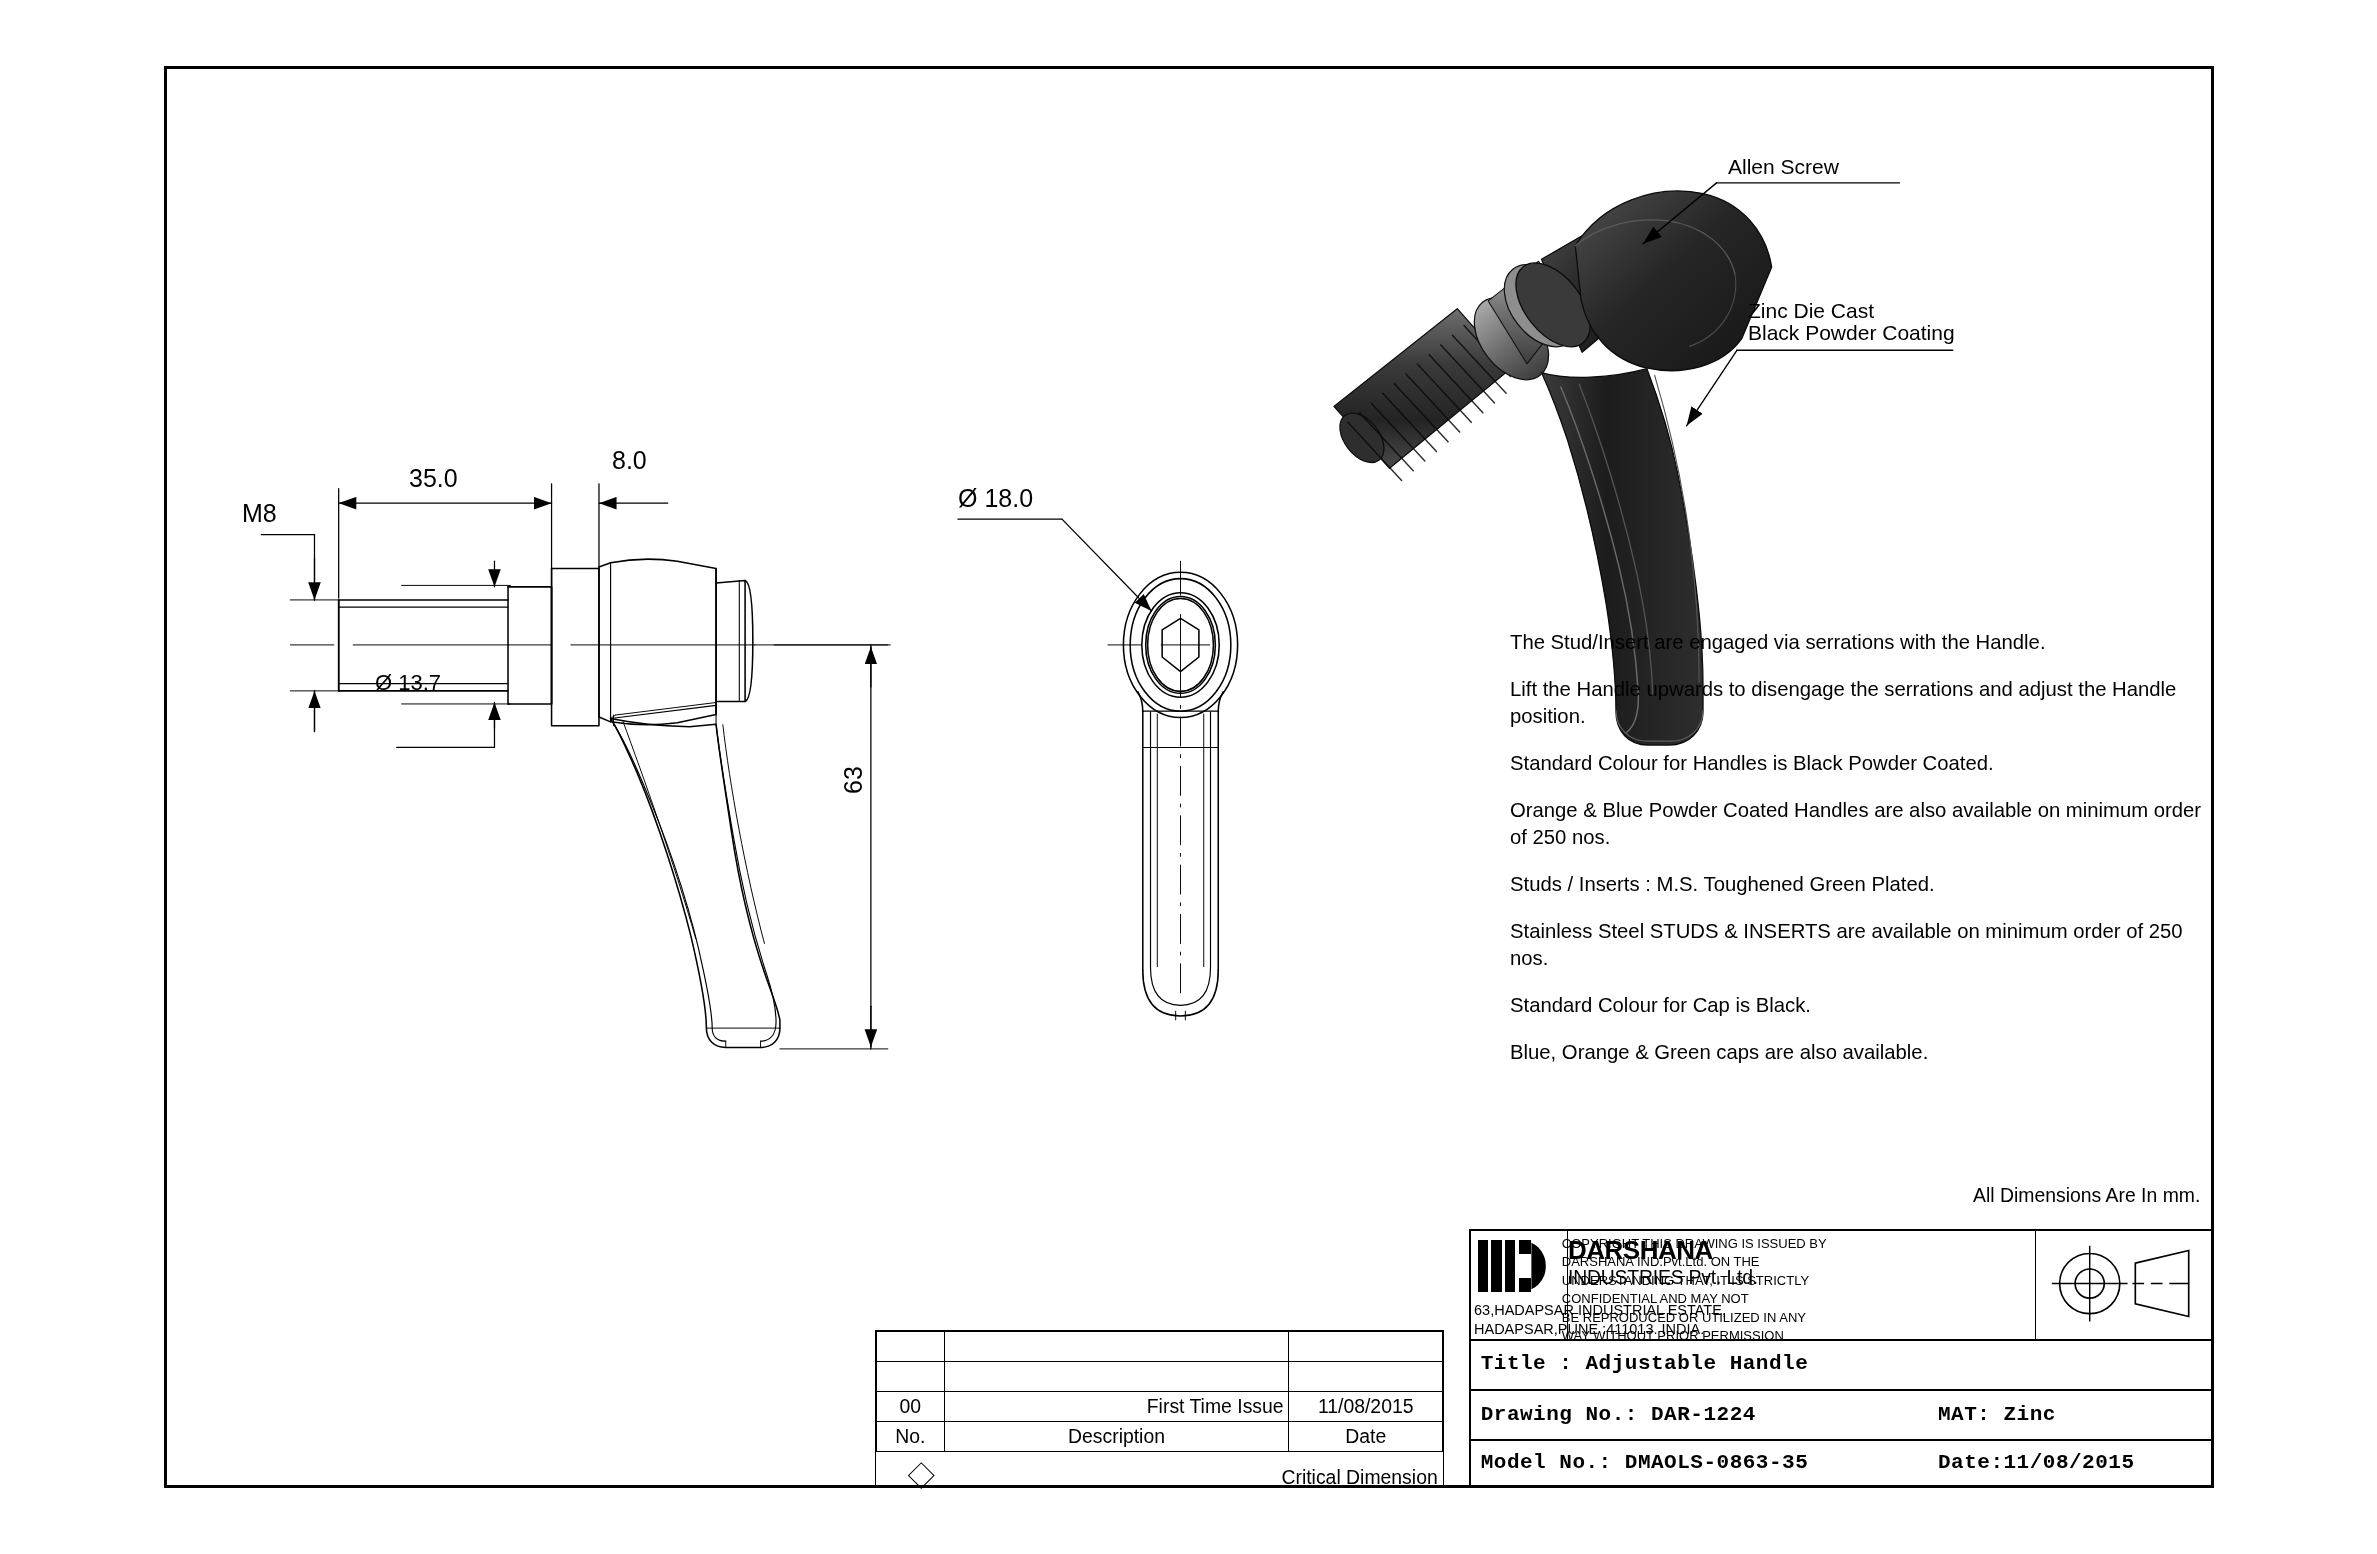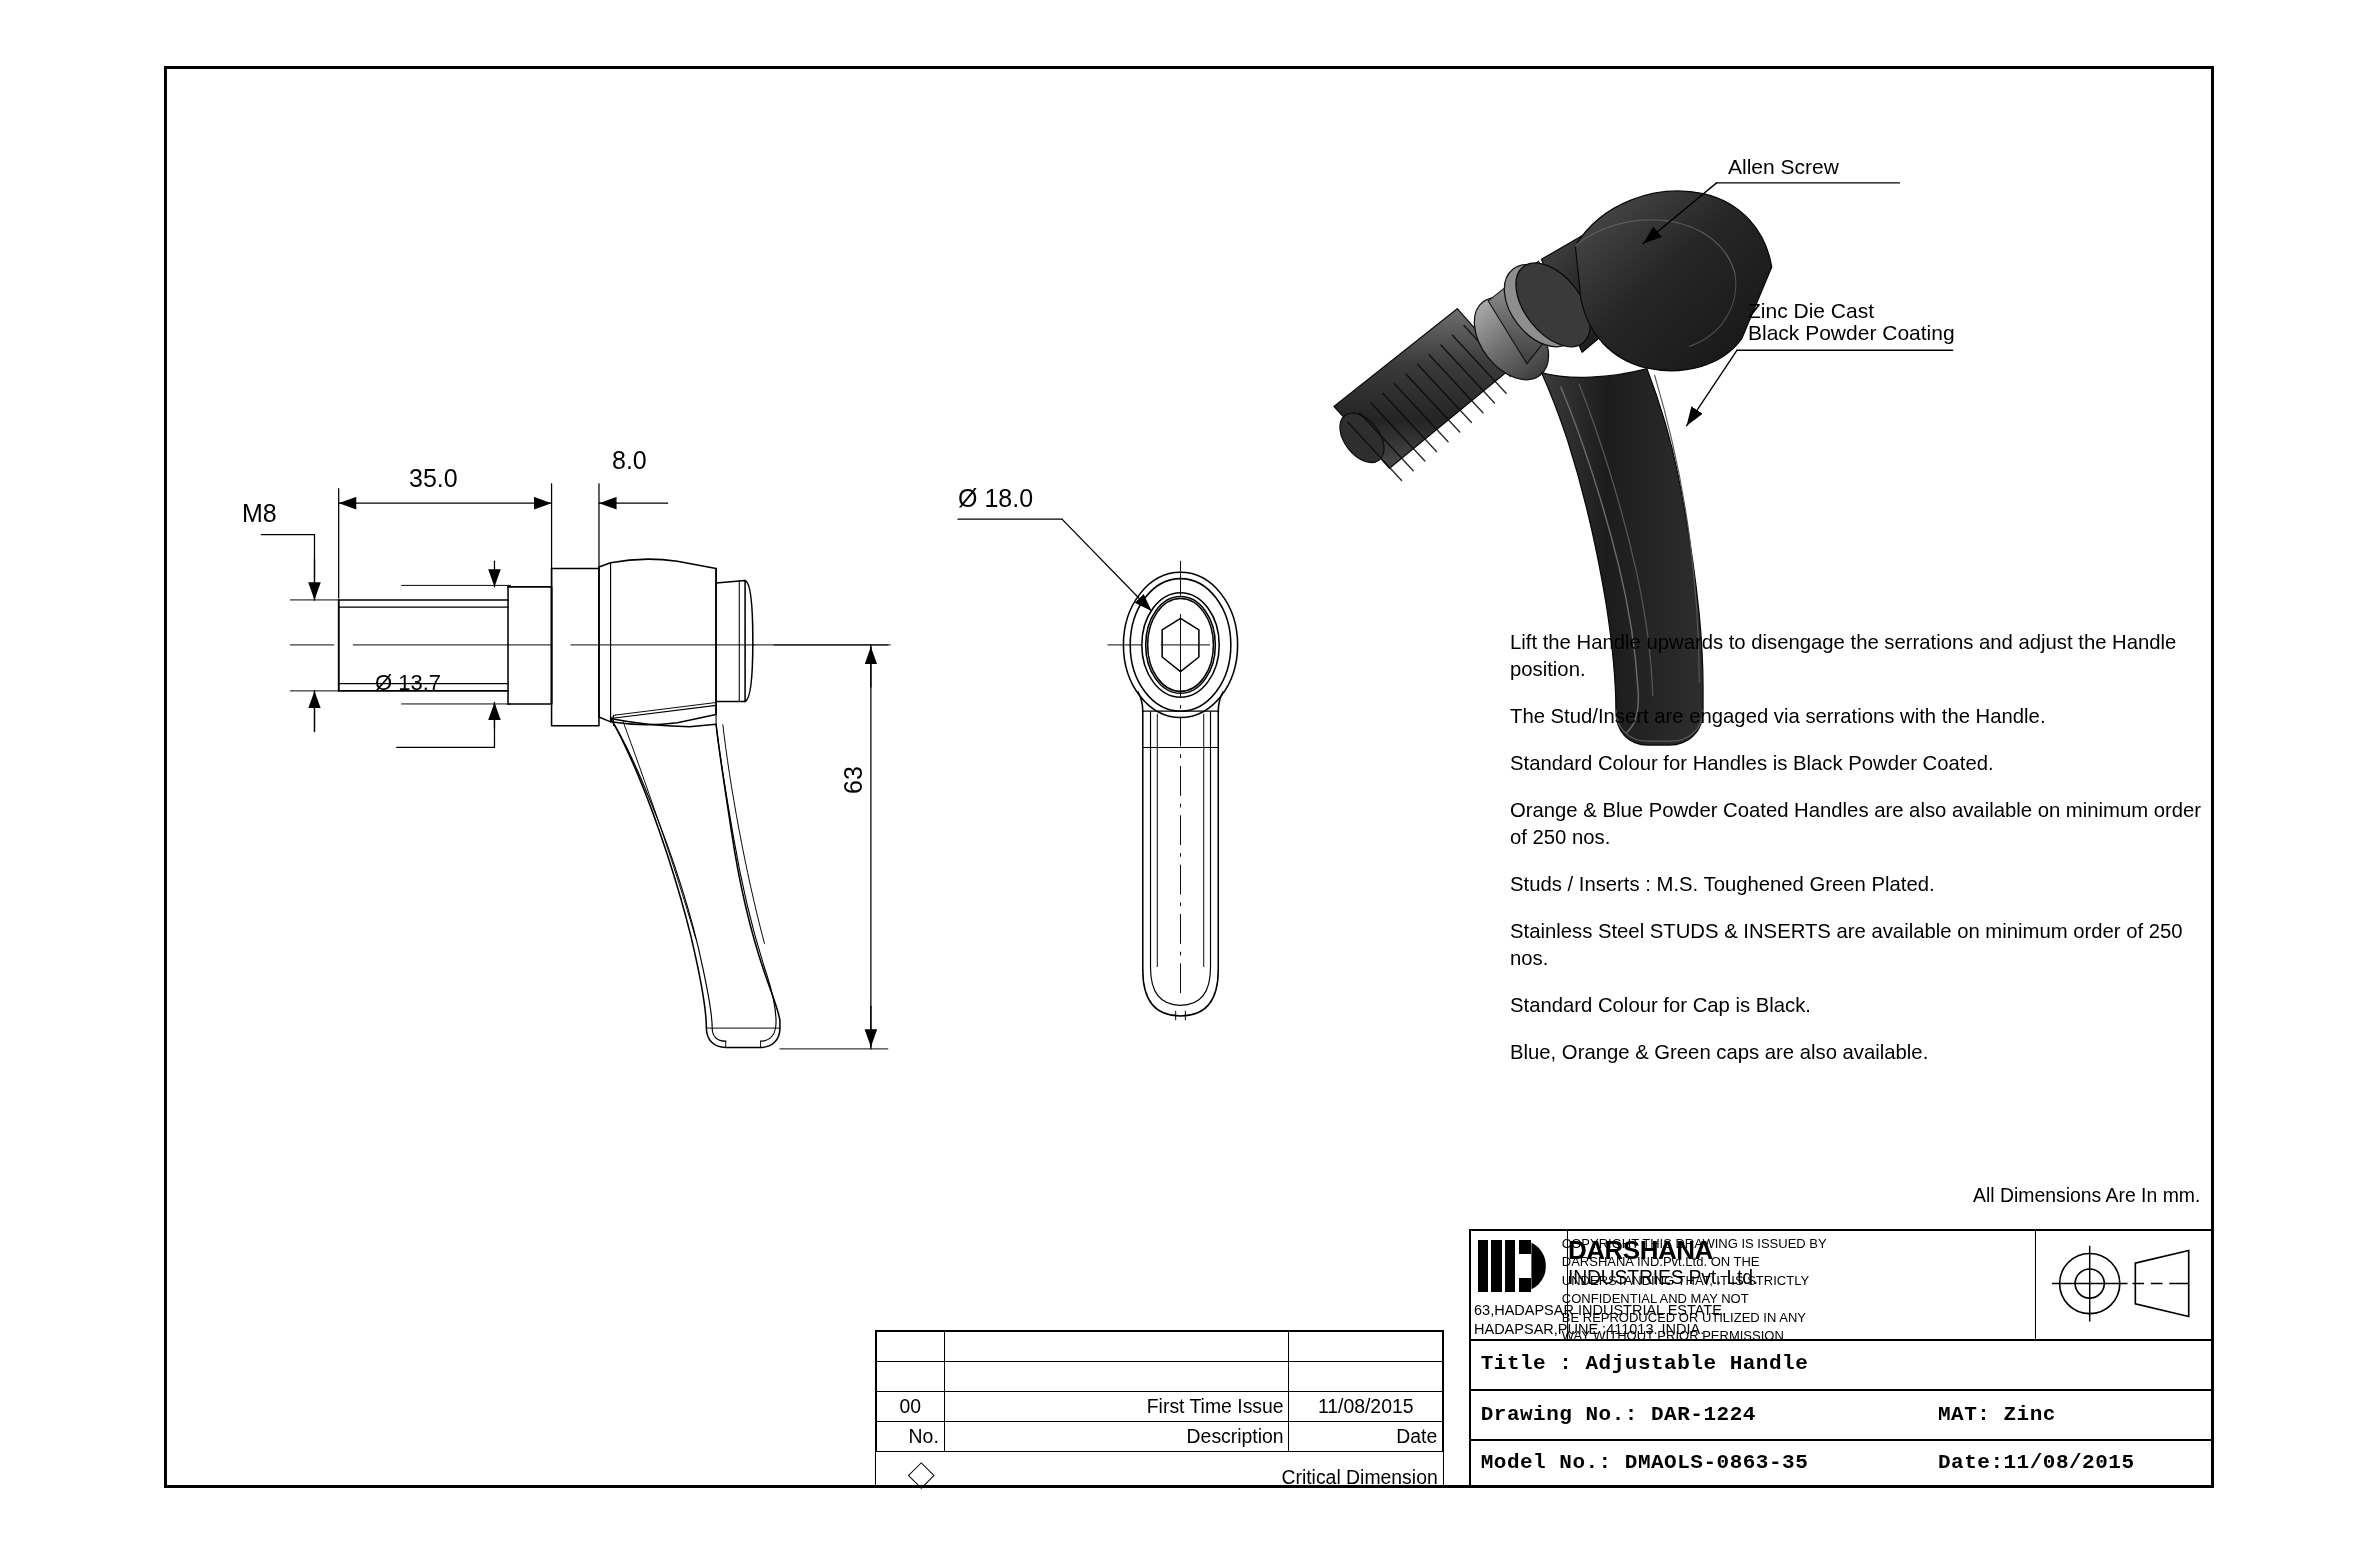--- a/index.html
+++ b/index.html
@@ -27,21 +27,21 @@
   
   #rev-table{left:875px;top:1330px;width:569px;height:158px;
              border:1.9px solid #000;box-sizing:border-box;
              border-collapse:collapse;}
   #rev-table table{border-collapse:collapse;width:100%;height:100%;
                    table-layout:fixed;font-size:19.4px;}
   #rev-table td{border:1.5px solid #000;padding:0 4.8px;height:29px;}
   #rev-table td.c-no{width:57px;text-align:center;}
   #rev-table td.c-desc{text-align:right;}
   #rev-table td.c-date{width:143px;text-align:center;}
-  #rev-table td.hdr{text-align:right;}
+  #rev-table td.hdr{text-align:center;}
   #rev-table td.crit{border-left:none;border-right:none;border-bottom:none;
                      text-align:right;padding-left:63px;height:51px;
                      position:relative;}
   .diamond{position:absolute;left:35px;top:13.5px;width:16.5px;height:16.5px;
            border:1.5px solid #000;transform:rotate(45deg);}
 
   
   #title-block{left:1469px;top:1229px;width:745px;height:259px;
                border:2.9px solid #000;box-sizing:border-box;}
   .tb-row{position:absolute;left:0;width:100%;box-sizing:border-box;}
@@ -315,22 +315,22 @@
 <div class="txt dim" style="left:242px;top:501px;">M8</div>
 <div class="txt dim-small" style="left:375px;top:672px;">Ø 13.7</div>
 <div class="txt dim" style="left:841px;top:794px;transform:rotate(-90deg);transform-origin:left top;">63</div>
 <div class="txt dim" style="left:958px;top:486px;">Ø 18.0</div>
 
 <div class="txt lead-lbl" style="left:1728px;top:156px;">Allen Screw</div>
 <div class="txt lead-lbl" style="left:1748px;top:300px;">Zinc Die Cast</div>
 <div class="txt lead-lbl" style="left:1748px;top:322px;">Black Powder Coating</div>
 
 <div id="notes-block" class="abs">
+  <p>The Stud/Insert are engaged via serrations with the Handle.</p>
   <p>Lift the Handle upwards to disengage the serrations and adjust the Handle position.</p>
-  <p>The Stud/Insert are engaged via serrations with the Handle.</p>
   <p>Standard Colour for Handles is Black Powder Coated.</p>
   <p>Orange &amp; Blue Powder Coated Handles are also available on minimum order of 250 nos.</p>
   <p>Studs / Inserts : M.S. Toughened Green Plated.</p>
   <p>Stainless Steel STUDS &amp; INSERTS are available on minimum order of 250 nos.</p>
   <p>Standard Colour for Cap is Black.</p>
   <p>Blue, Orange &amp; Green caps are also available.</p>
 </div>
 
 <div class="txt" id="all-dims">All Dimensions Are In mm.</div>
 

